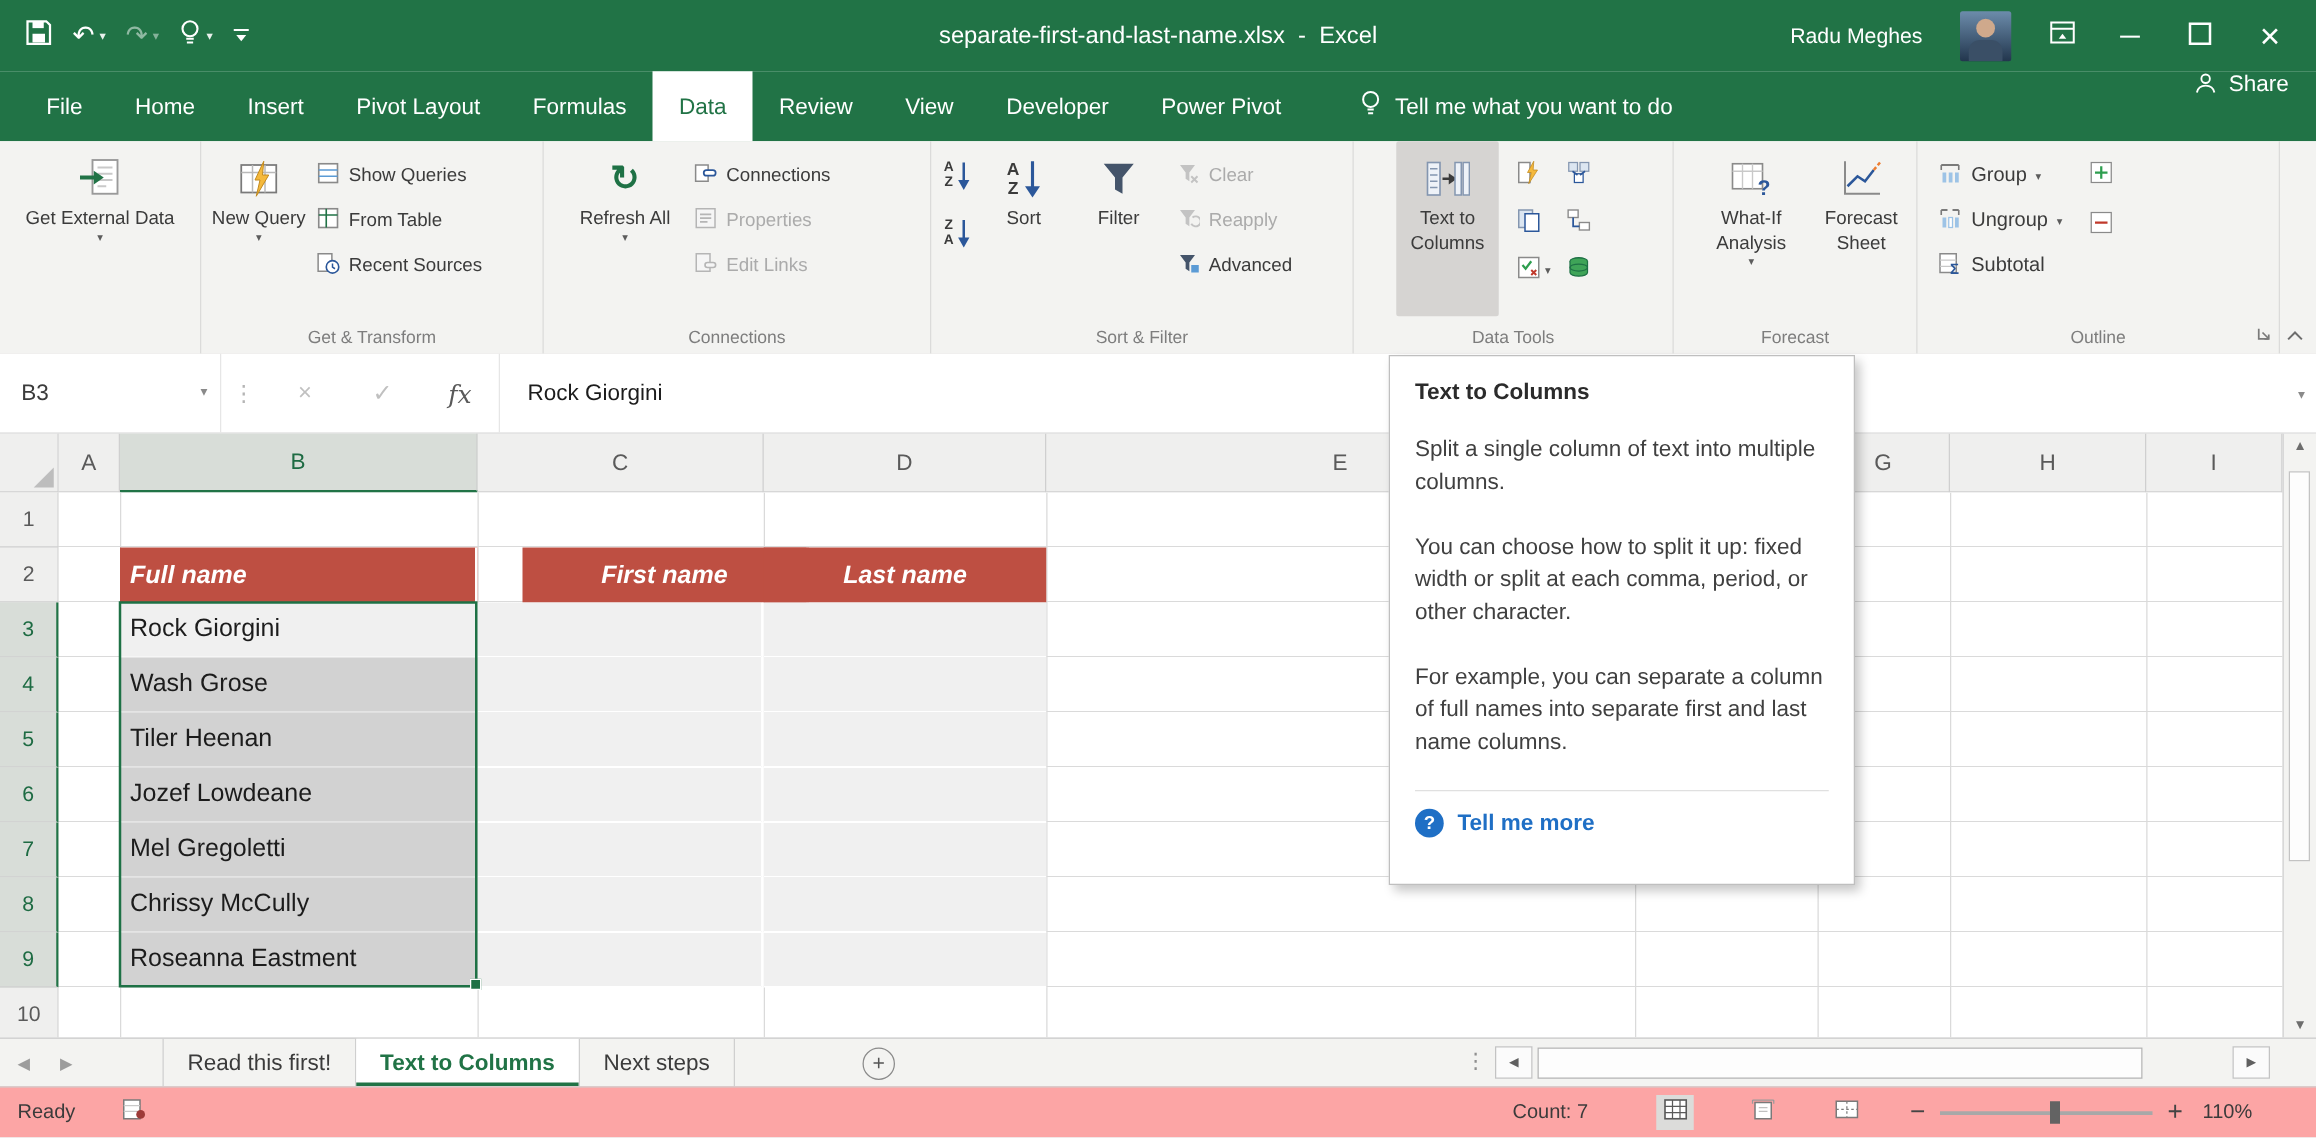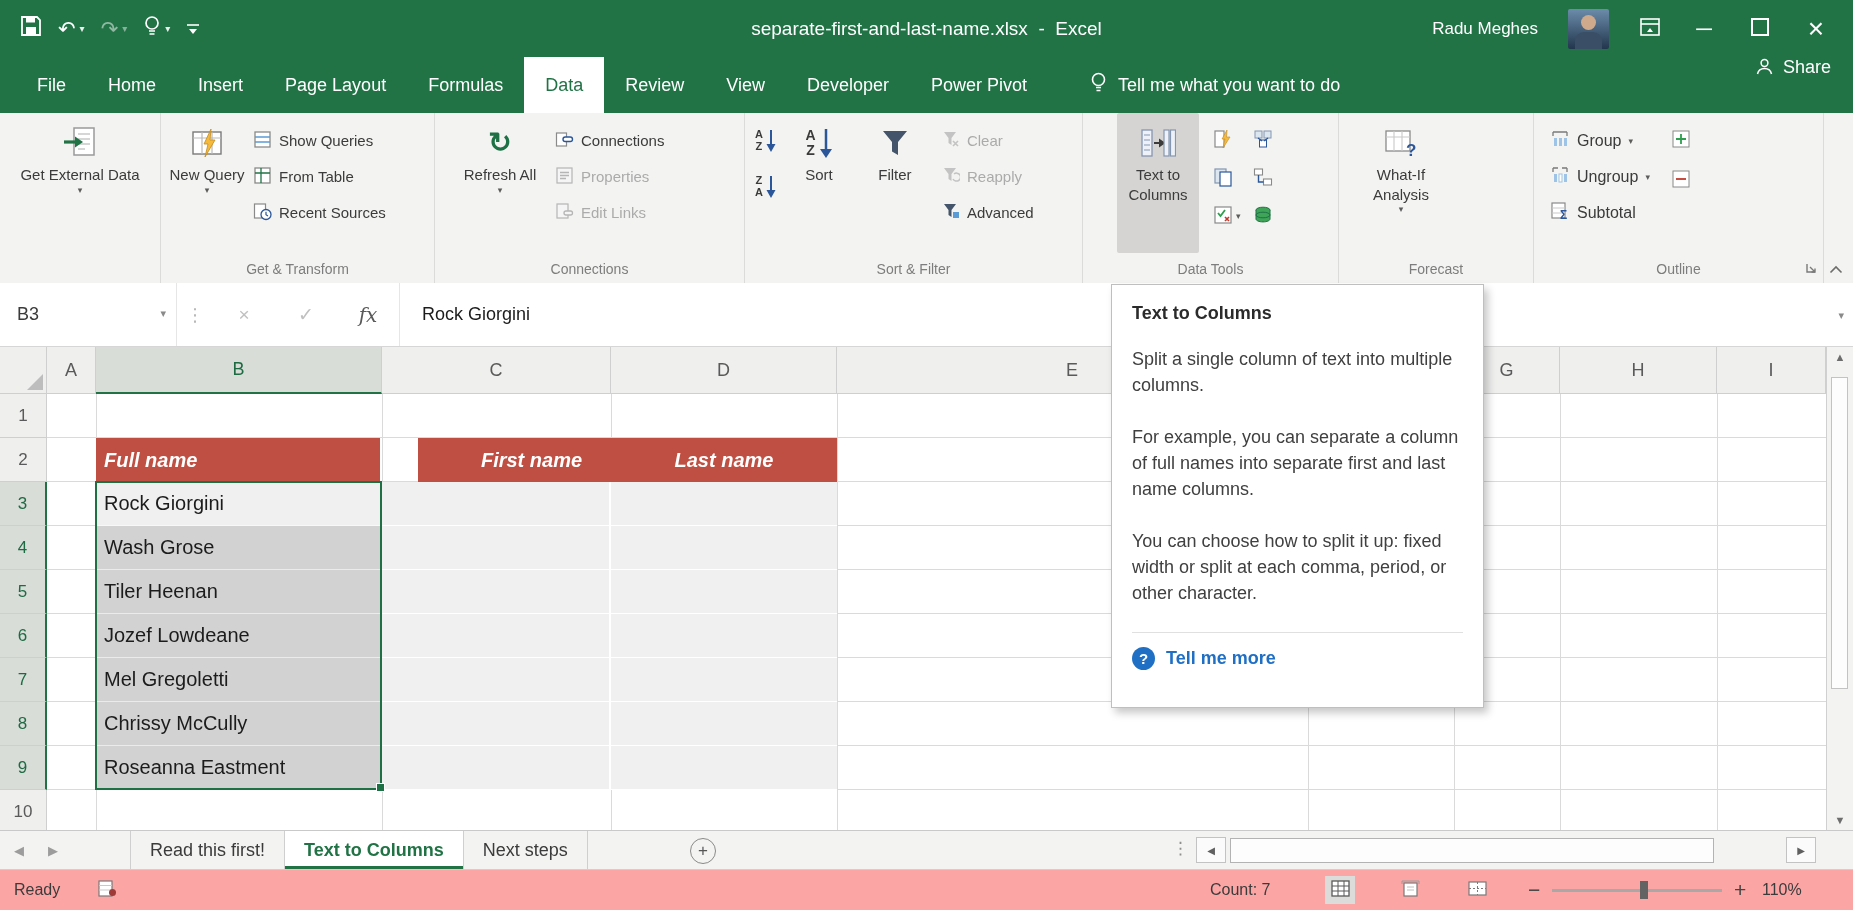--- a/index.html
+++ b/index.html
@@ -168,21 +168,21 @@
       <span class="winbtn">─</span>
       <span class="winbtn"><span class="maxbox"></span></span>
       <span class="winbtn" style="font-size:28px;">×</span>
     </div>
   </div>
 
   <div class="tabrow">
     <div class="rtab" style="margin-left:16px;">File</div>
     <div class="rtab">Home</div>
     <div class="rtab">Insert</div>
-    <div class="rtab">Page Layout</div>
+    <div class="rtab">Pivot Layout</div>
     <div class="rtab">Formulas</div>
     <div class="rtab active">Data</div>
     <div class="rtab">Review</div>
     <div class="rtab">View</div>
     <div class="rtab">Developer</div>
     <div class="rtab">Power Pivot</div>
     <div class="tellme">
       <span><svg width="17" height="21" viewBox="0 0 17 21">
             <circle cx="8.5" cy="7.5" r="6" fill="none" stroke="#fff" stroke-width="1.6"></circle>
             <path d="M6 15.5h5M6.5 18.5h4" stroke="#fff" stroke-width="1.6"></path>
@@ -416,20 +416,30 @@
       <div class="bigbtn" style="width:96px;">
         <span class="bicon">
             <svg width="34" height="32" viewBox="0 0 34 32">
               <rect x="2" y="4" width="24" height="20" fill="#fff" stroke="#8a8a8a" stroke-width="1.3"></rect>
               <path d="M2 10h24M10 4v20M18 4v20" stroke="#c9c9c9" stroke-width="1.1"></path>
               <text x="22" y="29" font-size="17" font-weight="bold" fill="#2b579a" font-family="sans-serif">?</text>
             </svg>
           </span>
         <span class="blabel">What-If Analysis</span>
         <span class="chev">▾</span>
+      </div>
+      <div class="bigbtn" style="width:80px;">
+        <span class="bicon">
+            <svg width="34" height="32" viewBox="0 0 34 32">
+              <path d="M4 2v26h28" stroke="#8a8a8a" stroke-width="1.6" fill="none"></path>
+              <path d="M6 22l8-8 6 4 7-9" stroke="#2b579a" stroke-width="2" fill="none"></path>
+              <path d="M27 9l5-6" stroke="#ed7d31" stroke-width="2" stroke-dasharray="3 2" fill="none"></path>
+            </svg>
+          </span>
+        <span class="blabel">Forecast Sheet</span>
       </div>
       <div class="rglabel">Forecast</div>
     </div>
 
     <div class="rgroup" style="width:290px;padding-left:16px;">
       <div class="smallcol">
         <div class="smallbtn" style="font-size:16px;">
           <span><svg width="20" height="19" viewBox="0 0 20 19">
                 <path d="M3 3h14" stroke="#7a7a7a" stroke-width="1.5"></path>
                 <path d="M3 3v4M17 3v4" stroke="#7a7a7a" stroke-width="1.3"></path>
@@ -557,22 +567,22 @@
 
   <div class="vscroll">
     <div class="vs-up">▲</div>
     <div class="vs-thumb"></div>
     <div class="vs-down">▼</div>
   </div>
 
   <div class="tooltip">
     <div class="tt-title">Text to Columns</div>
     <div class="tt-p">Split a single column of text into multiple columns.</div>
+    <div class="tt-p">You can choose how to split it up: fixed width or split at each comma, period, or other character.</div>
     <div class="tt-p">For example, you can separate a column of full names into separate first and last name columns.</div>
-    <div class="tt-p">You can choose how to split it up: fixed width or split at each comma, period, or other character.</div>
     <hr class="tt-divider">
     <div class="tt-link">
       <span class="qmark">?</span>
       <span>Tell me more</span>
     </div>
   </div>
 
   <div class="tabbar">
     <span class="tnav" style="left:14px;">◀</span>
     <span class="tnav" style="left:48px;">▶</span>

